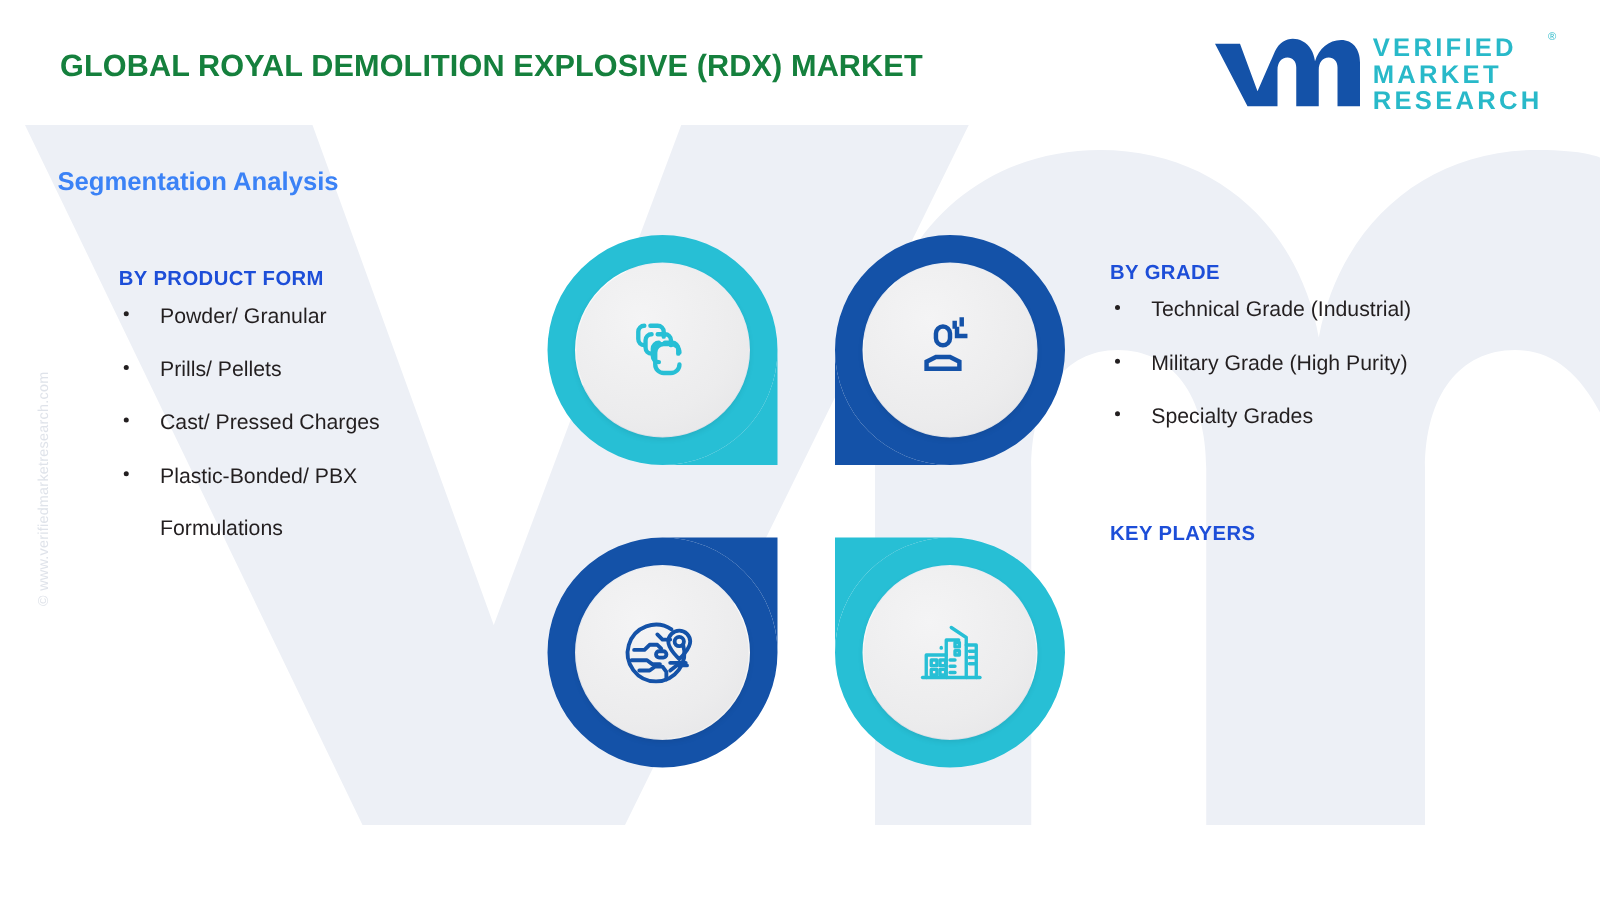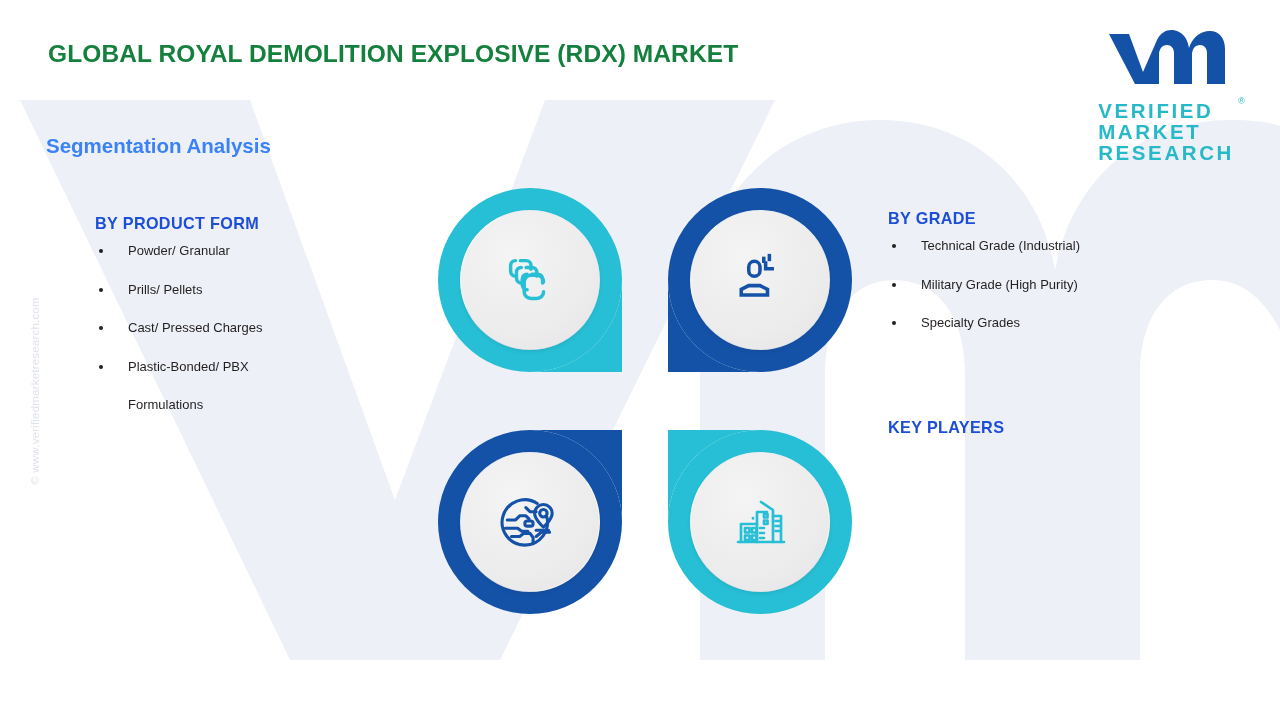--- a/index.html
+++ b/index.html
@@ -48,21 +48,20 @@
     white-space: nowrap;
   }
 
   .logo {
     position: absolute;
     right: 46px;
     top: 28px;
     display: flex;
     align-items: center;
     gap: 10px;
-    flex-direction: column;
   }
   .logo-mark { display:block; }
   .logo-text {
     position: relative;
     line-height: 1.03;
     color: #28b9c9;
     font-size: 20.5px;
     font-weight: bold;
     letter-spacing: 2.6px;
   }
@@ -98,21 +97,21 @@
     margin: 0 0 11px 0;
   }
   .bullet-list {
     list-style: none;
     margin: 0;
     padding: 0;
   }
   .bullet-list li {
     position: relative;
     padding-left: 33px;
-    font-size: 13px;
+    font-size: 17px;
     color: #231f20;
     line-height: 1.0;
     margin-bottom: 25.5px;
     white-space: nowrap;
   }
   .bullet-list li.cont { }
   .bullet-list li .dot {
     position: absolute;
     left: 4px;
     top: 5px;

